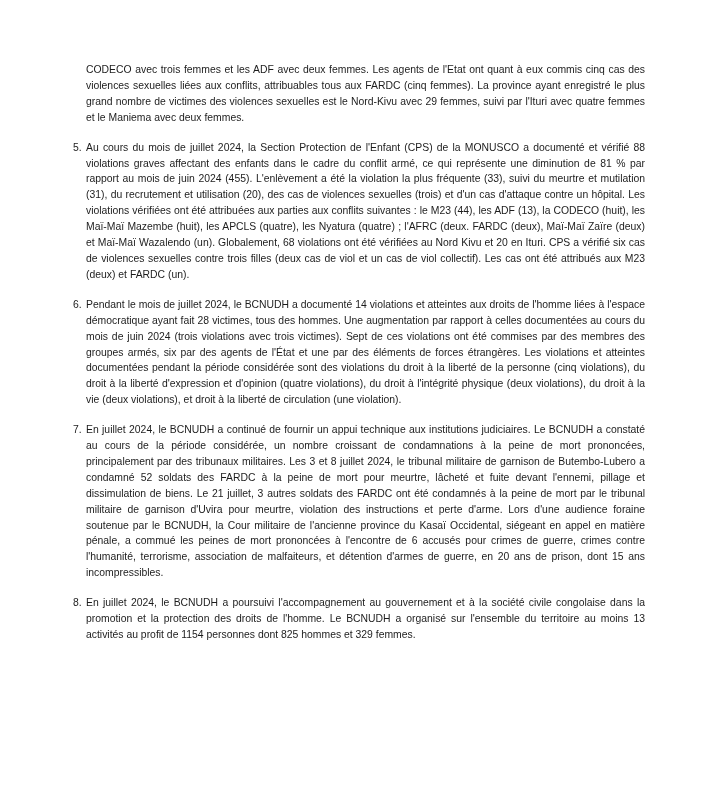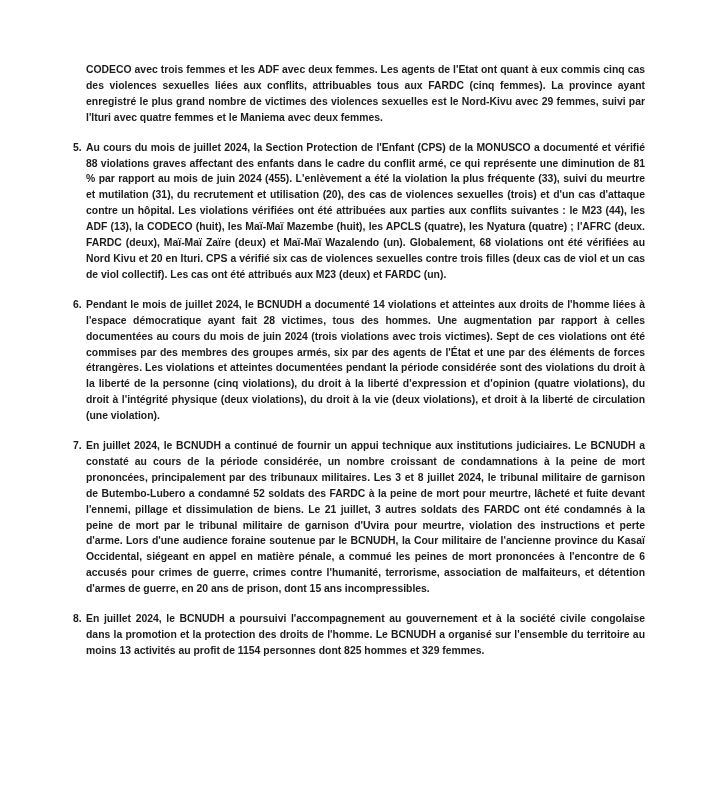--- a/index.html
+++ b/index.html
@@ -15,21 +15,20 @@
     color: #1c1c1c;
     overflow: hidden;
   }
   .page {
     position: relative;
     width: 588px;
     height: 788px;
     background: #ffffff;
     box-sizing: border-box;
     padding: 62px 75px 16px 86px;
-    font-weight: bold;
   }
   .doc-body {
     width: 559px;
   }
   p.para {
     margin: 0;
     padding: 0;
     font-size: 10.4px;
     line-height: 15.9px;
     text-align: justify;

